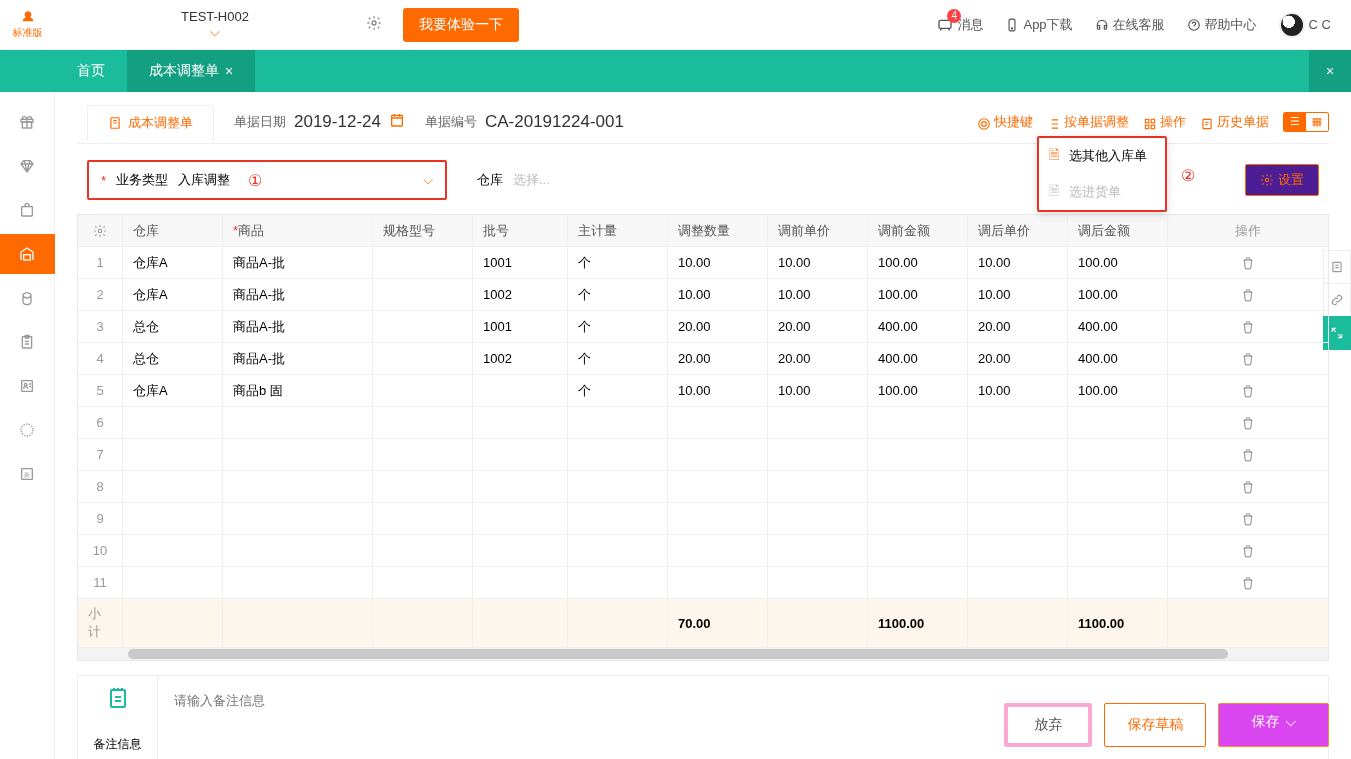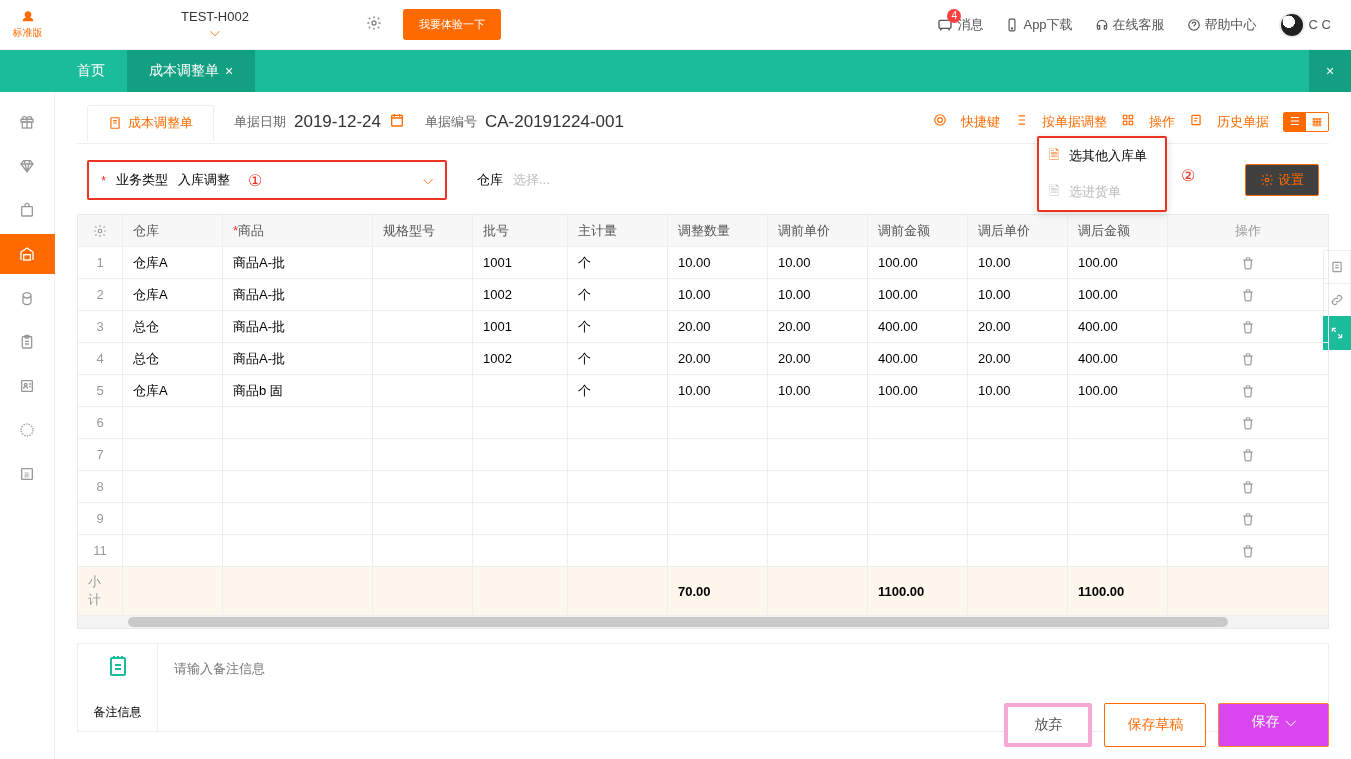--- a/index.html
+++ b/index.html
@@ -6,21 +6,21 @@
 body { background:#fff; width:1351px; height:759px; overflow:hidden; }
 
 
 .topbar { height:50px; display:flex; align-items:center; padding:0 20px 0 0; border-bottom:1px solid #eee; font-size:13px; }
 .logo { width:55px; text-align:center; color:#ff6a00; }
 .logo svg { display:block; margin:0 auto;}
 .logo-text { font-size:10px; color:#ff6a00;}
 .org-select { width:280px; margin-left:20px; display:flex; align-items:center; justify-content:space-between; color:#333; padding:6px 10px;flex-direction:column;}
 .org-select .chev { color:#ff6a00; }
 .gear { color:#888; margin-left:8px; width:22px; text-align:center;}
-.btn-orange { background:#ff6a00; color:#fff; border:none; border-radius:3px; padding:8px 16px; margin-left:18px; font-size:11px;}
+.btn-orange { background:#ff6a00; color:#fff; border:none; border-radius:3px; padding:8px 16px; margin-left:18px; font-size:14px;}
 .top-right { margin-left:auto; display:flex; align-items:center; gap:22px; color:#555;}
 .top-right .item { display:flex; align-items:center; gap:4px; position:relative; cursor:pointer;}
 .badge { position:absolute; top:-7px; left:10px; background:#ff4040; color:#fff; font-size:10px; border-radius:8px; padding:0 4px; line-height:14px;}
 .avatar { width:26px; height:26px; border-radius:50%; background:radial-gradient(circle at 35% 35%, #fff 30%, #222 31%); border:2px solid #eee;}
 
 
 .tabstrip { height:42px; background:#1bbc9b; display:flex; align-items:stretch; color:#fff; font-size:14px; padding-left:55px; position:relative;}
 .tabstrip .tab { padding:0 22px; display:flex; align-items:center; gap:6px; cursor:pointer;}
 .tabstrip .tab.active { background:#139f82;}
 .tabstrip .close-x { margin-left:auto; width:42px; display:flex; align-items:center; justify-content:center; background:#139f82; cursor:pointer;}
@@ -36,40 +36,40 @@
 .rightrail .t.on { background:#1bbc9b; color:#fff; border-color:#1bbc9b;}
 
 
 .content { position:absolute; left:55px; right:0; top:92px; bottom:0; padding:8px 22px 0 22px;}
 .doc-tabs { display:flex; align-items:center; gap:20px; border-bottom:1px solid #eee; height:44px; font-size:13px; padding-left:10px;}
 .doc-tab { display:flex; align-items:center; gap:6px; border:1px solid #eee; border-bottom:none; padding:8px 20px 9px; border-radius:3px 3px 0 0; color:#ff6a00; position:relative; top:1px; background:#fff;}
 .meta { display:flex; align-items:center; gap:8px; color:#666;}
 .meta .val { font-size:17px; color:#333;}
 .meta .icon { color:#ff6a00;}
 .toolbar-right { margin-left:auto; display:flex; align-items:center; gap:14px; color:#ff6a00; font-size:13px;}
-.toolbar-right .tl { display:flex; align-items:flex-start; gap:14px; cursor:pointer;}
+.toolbar-right .tl { display:flex; align-items:flex-end; gap:3px; cursor:pointer;}
 .view-toggle { display:flex; border:1px solid #ff6a00; border-radius:2px; overflow:hidden;}
 .view-toggle span { width:22px; height:18px; display:flex; align-items:center; justify-content:center; font-size:11px;}
 .view-toggle span.on { background:#ff6a00; color:#fff;}
 
 
 .form-row { display:flex; align-items:center; gap:30px; padding:16px 10px 14px; font-size:13px;}
 .field-box { border:2px solid #eb3323; border-radius:2px; padding:8px 12px; display:flex; align-items:center; gap:10px; width:360px; height:40px; position:relative;}
 .req { color:#eb3323;}
 .circ { color:#eb3323; font-size:16px; margin-left:8px;}
 .chev-down { margin-left:auto; color:#ff6a00;}
 .field-plain { display:flex; align-items:center; gap:10px; min-width:260px;}
 .placeholder { color:#bbb;}
 .popup { position:absolute; border:2px solid #eb3323; background:#fff; width:130px; border-radius:2px; font-size:13px; z-index:5; box-shadow:0 2px 8px rgba(0,0,0,.15);}
 .popup .opt { display:flex; align-items:center; gap:6px; padding:7px 10px; cursor:pointer;}
 .popup .opt .oi { color:#ff6a00; width:14px;}
 .popup .opt.disabled { color:#bbb;}
 .popup .opt.disabled .oi { color:#bbb;}
 .annot2 { position:absolute; color:#eb3323; font-size:16px;}
-.btn-outline-orange { border:1px solid #ff6a00; color:#ff6a00; background:#404040; padding:6px 14px; border-radius:2px; font-size:13px; display:flex; align-items:center; gap:4px; margin-left:auto;}
+.btn-outline-orange { border:1px solid #ff6a00; color:#ff6a00; background:#4c1d95; padding:6px 14px; border-radius:2px; font-size:13px; display:flex; align-items:center; gap:4px; margin-left:auto;}
 
 
 .tbl-wrap { border:1px solid #e9e9e9; font-size:13px; position:relative;}
 .row { display:flex; border-bottom:1px solid #eee; min-height:32px; align-items:stretch;}
 .row.hd { background:#f7f7f7; color:#555; font-weight:500;}
 .row.sub { background:#fdf6ec;}
 .cell { padding:6px 10px; border-right:1px solid #eee; display:flex; align-items:center; min-width:0;}
 .c-gear { width:45px; justify-content:center; color:#999;}
 .c-wh { width:100px;}
 .c-prod { width:150px;}
@@ -522,20 +522,38 @@
           <div class="cell c-a1"></div>
           <div class="cell c-p2"></div>
           <div class="cell c-a2"></div>
           <div class="cell c-op">
             <svg class="i14" viewBox="0 0 24 24" fill="none" stroke="currentColor" stroke-width="2">
               <path d="M4 7h16M9 7V5a2 2 0 012-2h2a2 2 0 012 2v2M6 7l1 13a2 2 0 002 2h6a2 2 0 002-2l1-13"></path>
             </svg>
           </div>
         </div>
         <div class="row">
+          <div class="cell c-gear" style="justify-content:center;">10</div>
+          <div class="cell c-wh"></div>
+          <div class="cell c-prod"></div>
+          <div class="cell c-spec"></div>
+          <div class="cell c-batch"></div>
+          <div class="cell c-unit"></div>
+          <div class="cell c-qty"></div>
+          <div class="cell c-p1"></div>
+          <div class="cell c-a1"></div>
+          <div class="cell c-p2"></div>
+          <div class="cell c-a2"></div>
+          <div class="cell c-op">
+            <svg class="i14" viewBox="0 0 24 24" fill="none" stroke="currentColor" stroke-width="2">
+              <path d="M4 7h16M9 7V5a2 2 0 012-2h2a2 2 0 012 2v2M6 7l1 13a2 2 0 002 2h6a2 2 0 002-2l1-13"></path>
+            </svg>
+          </div>
+        </div>
+        <div class="row">
           <div class="cell c-gear" style="justify-content:center;">11</div>
           <div class="cell c-wh"></div>
           <div class="cell c-prod"></div>
           <div class="cell c-spec"></div>
           <div class="cell c-batch"></div>
           <div class="cell c-unit"></div>
           <div class="cell c-qty"></div>
           <div class="cell c-p1"></div>
           <div class="cell c-a1"></div>
           <div class="cell c-p2"></div>

